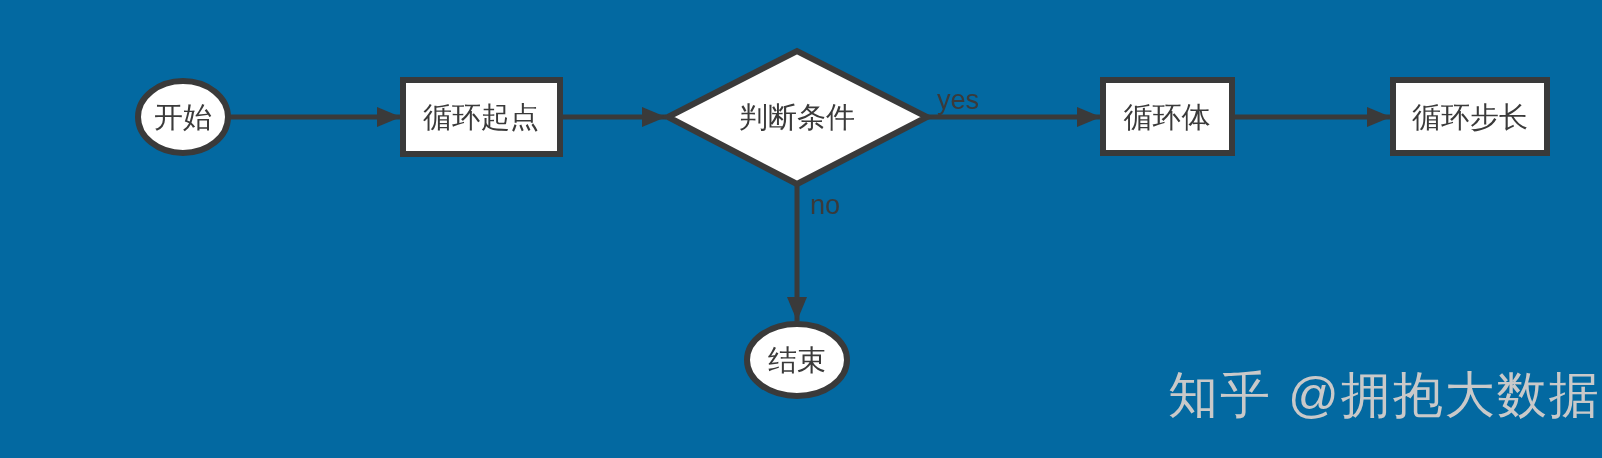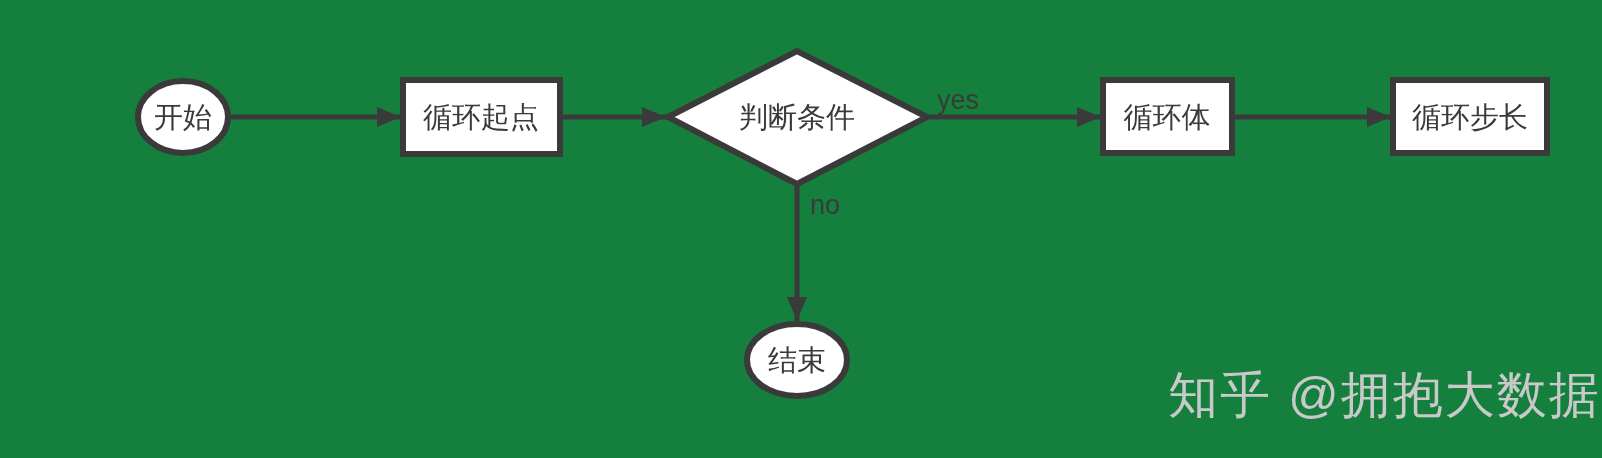--- a/index.html
+++ b/index.html
@@ -5,21 +5,21 @@
   html, body {
     margin: 0;
     padding: 0;
     background: #ffffff;
     font-family: "Liberation Sans", "DejaVu Sans", sans-serif;
   }
   .canvas {
     position: relative;
     width: 1602px;
     height: 458px;
-    background: #15803d;
+    background: #0369a1;
     overflow: hidden;
   }
   svg.flow {
     position: absolute;
     left: 0;
     top: 0;
   }
   .node-shape {
     fill: #ffffff;
     stroke: #3a3a3a;

